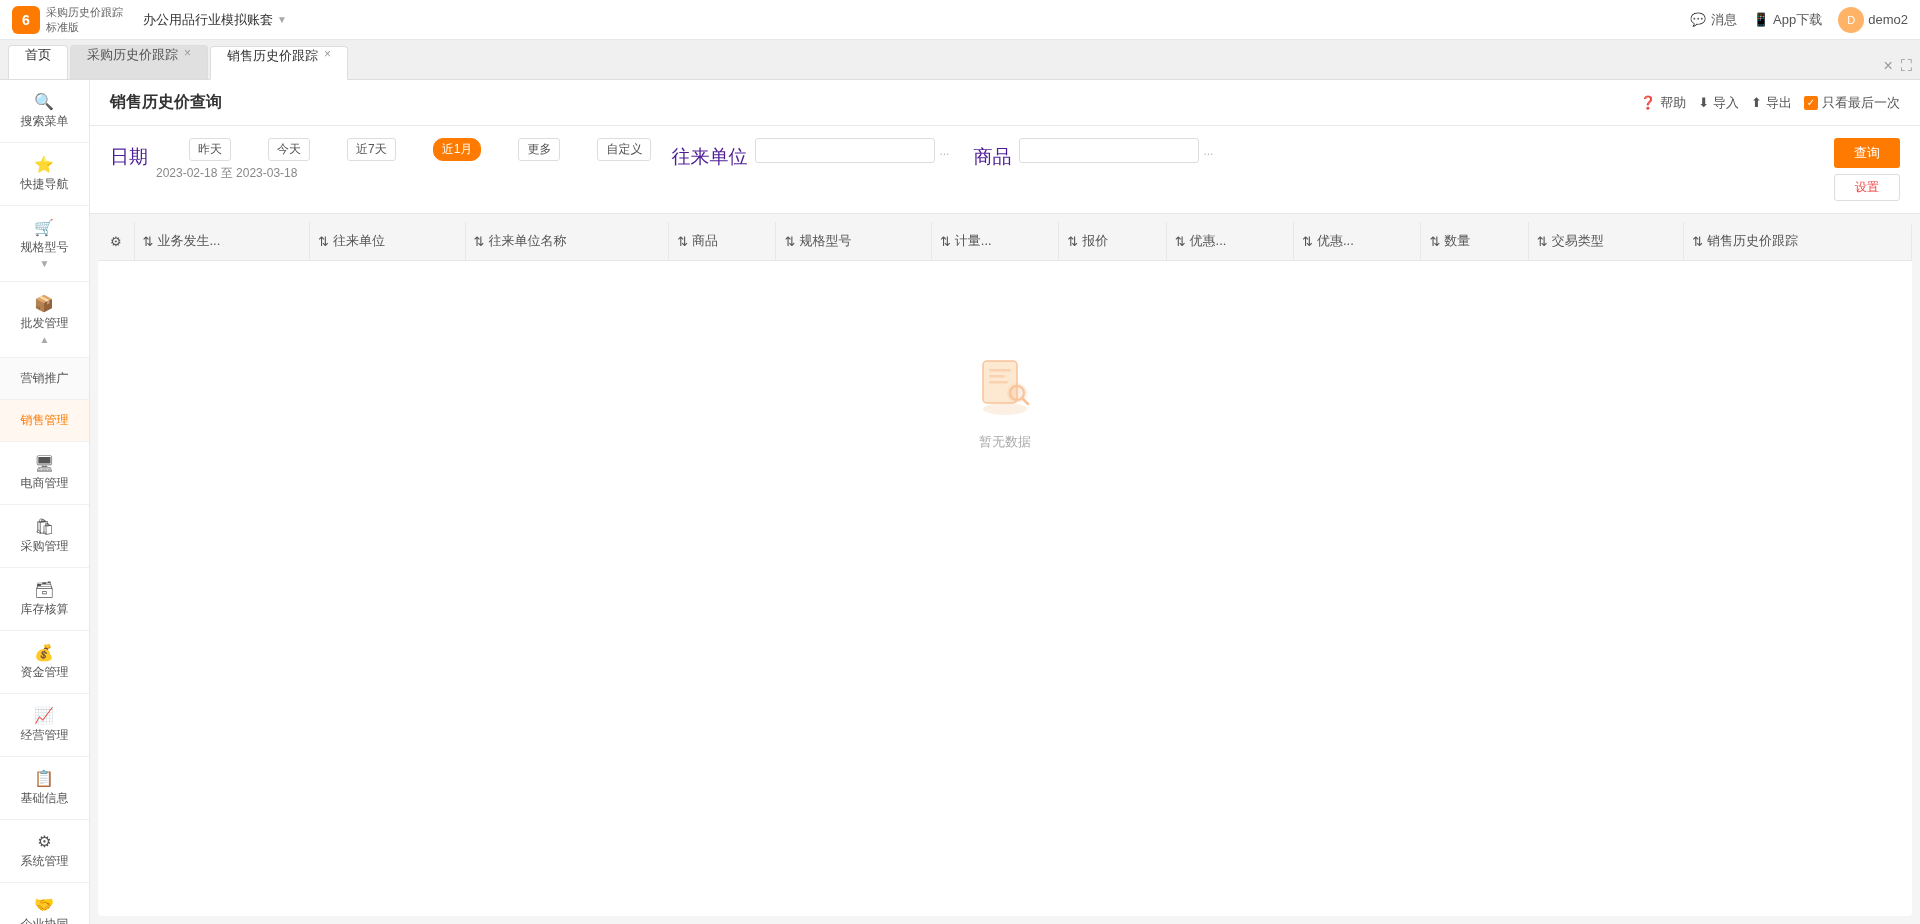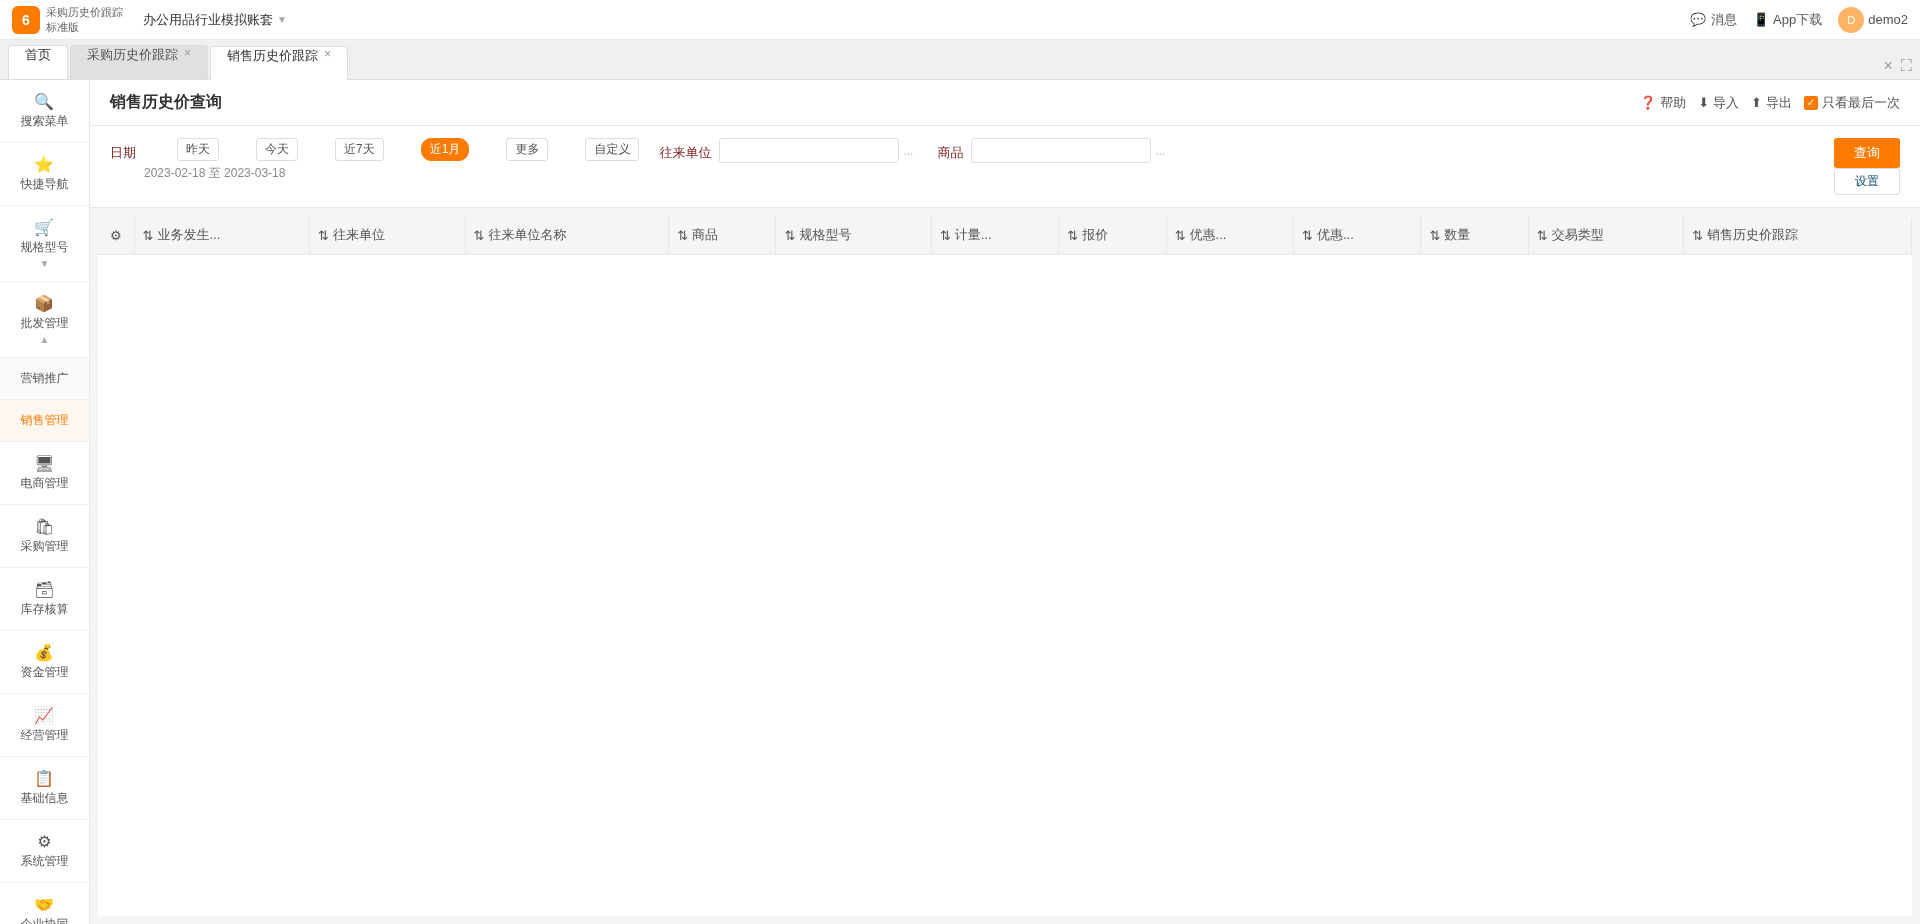--- a/index.html
+++ b/index.html
@@ -133,21 +133,21 @@
       background: #fff;
       padding: 12px 20px;
       display: flex;
       align-items: flex-start;
       gap: 20px;
       border-bottom: 1px solid #e8e8e8;
       flex-wrap: wrap;
       flex-shrink: 0;
     }
     .filter-group { display: flex; align-items: flex-start; gap: 8px; }
-    .filter-label { font-size: 13px; color: #7f1d1d; white-space: nowrap; padding-top: 6px; }
+    .filter-label { font-size: 19px; color: #4c1d95; white-space: nowrap; padding-top: 6px; }
     .filter-dates { display: flex; flex-direction: column; gap: 4px; }
     .date-buttons { display: flex; gap: 4px; align-items: center; flex-wrap: wrap; }
     .date-btn {
       padding: 2px 8px;
       font-size: 12px;
       border: 1px solid #ddd;
       border-radius: 3px;
       cursor: pointer;
       color: #555;
       background: #fff;
@@ -173,27 +173,27 @@
       color: #fff;
       border: none;
       border-radius: 3px;
       font-size: 13px;
       cursor: pointer;
       white-space: nowrap;
     }
     .setting-btn {
       padding: 4px 12px;
       background: #fff;
-      color: #0c4a6e;
+      color: #ef4444;
       border: 1px solid #ddd;
       border-radius: 3px;
       font-size: 12px;
       cursor: pointer;
     }
-    .btn-group-right { display: flex; flex-direction: column; margin-left: auto; }
+    .btn-group-right { display: flex; flex-direction: column; gap: 6px; margin-left: auto; }
 
     
     .table-wrap {
       background: #fff;
       margin: 8px;
       border-radius: 4px;
       overflow: auto;
       flex: 1;
     }
     table {
@@ -489,16 +489,29 @@
                 <span>⇅</span>
                 <span>销售历史价跟踪</span>
               </div>
             </th>
           </tr>
         </thead>
         <tbody>
         </tbody>
       </table>
 
+      <div class="empty-state">
+        <svg class="empty-icon" viewBox="0 0 80 80" xmlns="http://www.w3.org/2000/svg">
+          <ellipse cx="40" cy="68" rx="22" ry="6" fill="#f5c9a0" opacity="0.4"></ellipse>
+          <rect x="18" y="20" width="34" height="42" rx="4" fill="#fde0c0" stroke="#f5a96e" stroke-width="1.5"></rect>
+          <rect x="24" y="28" width="22" height="2.5" rx="1.2" fill="#f5a96e" opacity="0.6"></rect>
+          <rect x="24" y="34" width="16" height="2.5" rx="1.2" fill="#f5a96e" opacity="0.6"></rect>
+          <rect x="24" y="40" width="19" height="2.5" rx="1.2" fill="#f5a96e" opacity="0.6"></rect>
+          <circle cx="52" cy="52" r="10" fill="#f5a96e" opacity="0.3"></circle>
+          <circle cx="52" cy="52" r="7" fill="none" stroke="#f5a96e" stroke-width="2"></circle>
+          <line x1="57" y1="57" x2="63" y2="63" stroke="#f5a96e" stroke-width="2.5" stroke-linecap="round"></line>
+        </svg>
+        <span>暂无数据</span>
+      </div>
     </div>
 
   </div>
 </div>
 
 </body></html>

